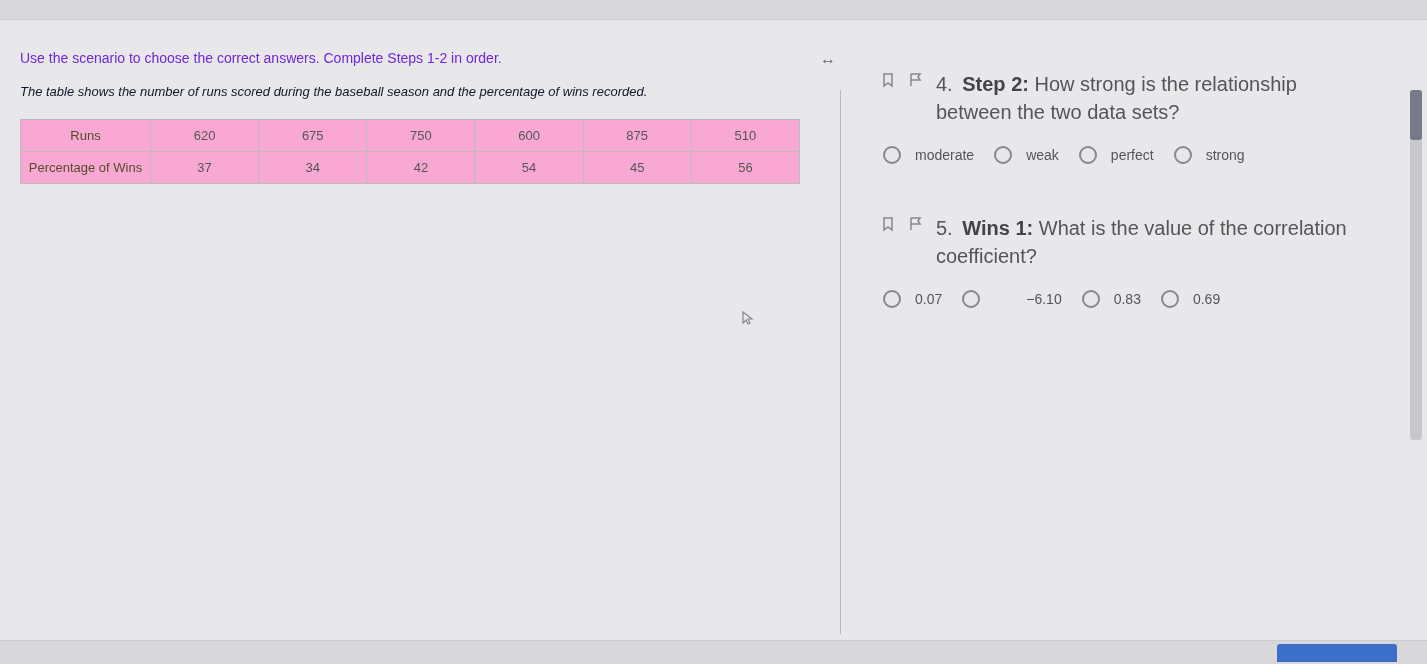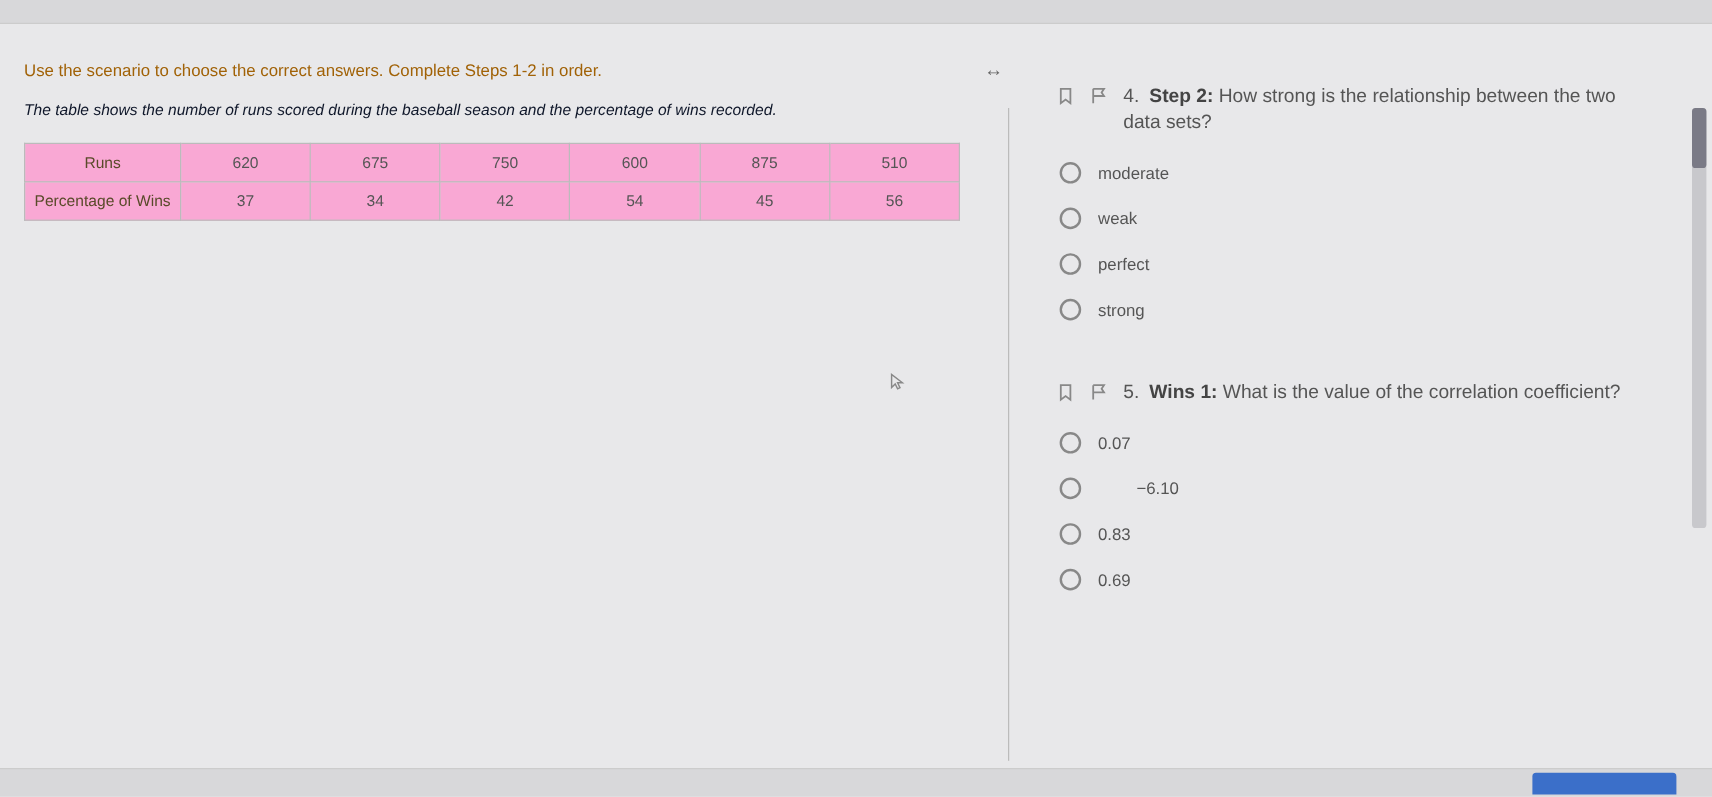--- a/index.html
+++ b/index.html
@@ -35,21 +35,21 @@
       top: 70px;
       bottom: 30px;
     }
     .right-pane {
       flex: 1;
       padding-left: 40px;
       padding-top: 20px;
     }
     .instruction {
       font-size: 14px;
-      color: #a16207;
+      color: #6d28d9;
       margin-bottom: 18px;
     }
     .table-desc {
       font-size: 13px;
       font-style: italic;
       color: #0f172a;
       margin-bottom: 20px;
     }
     .data-table {
       border-collapse: collapse;
@@ -102,31 +102,30 @@
     }
     .q-icons {
       display: flex;
       gap: 12px;
       color: #888;
       flex-shrink: 0;
       padding-top: 2px;
     }
     .q-icons svg { width: 16px; height: 16px; }
     .q-text {
-      font-size: 16px;
+      font-size: 20px;
       color: #555;
       line-height: 1.4;
       max-width: 430px;
     }
     .q-num { margin-right: 4px; }
     .q-bold { font-weight: bold; color: #444;}
     .pl { padding-left: 32px;}
     .options {
       display: flex;
-      flex-direction: column;
       gap: 20px;
       padding-left: 3px;
     }
     .option {
       display: flex;
       align-items: center;
       gap: 14px;
       cursor: pointer;
     }
     .radio {

